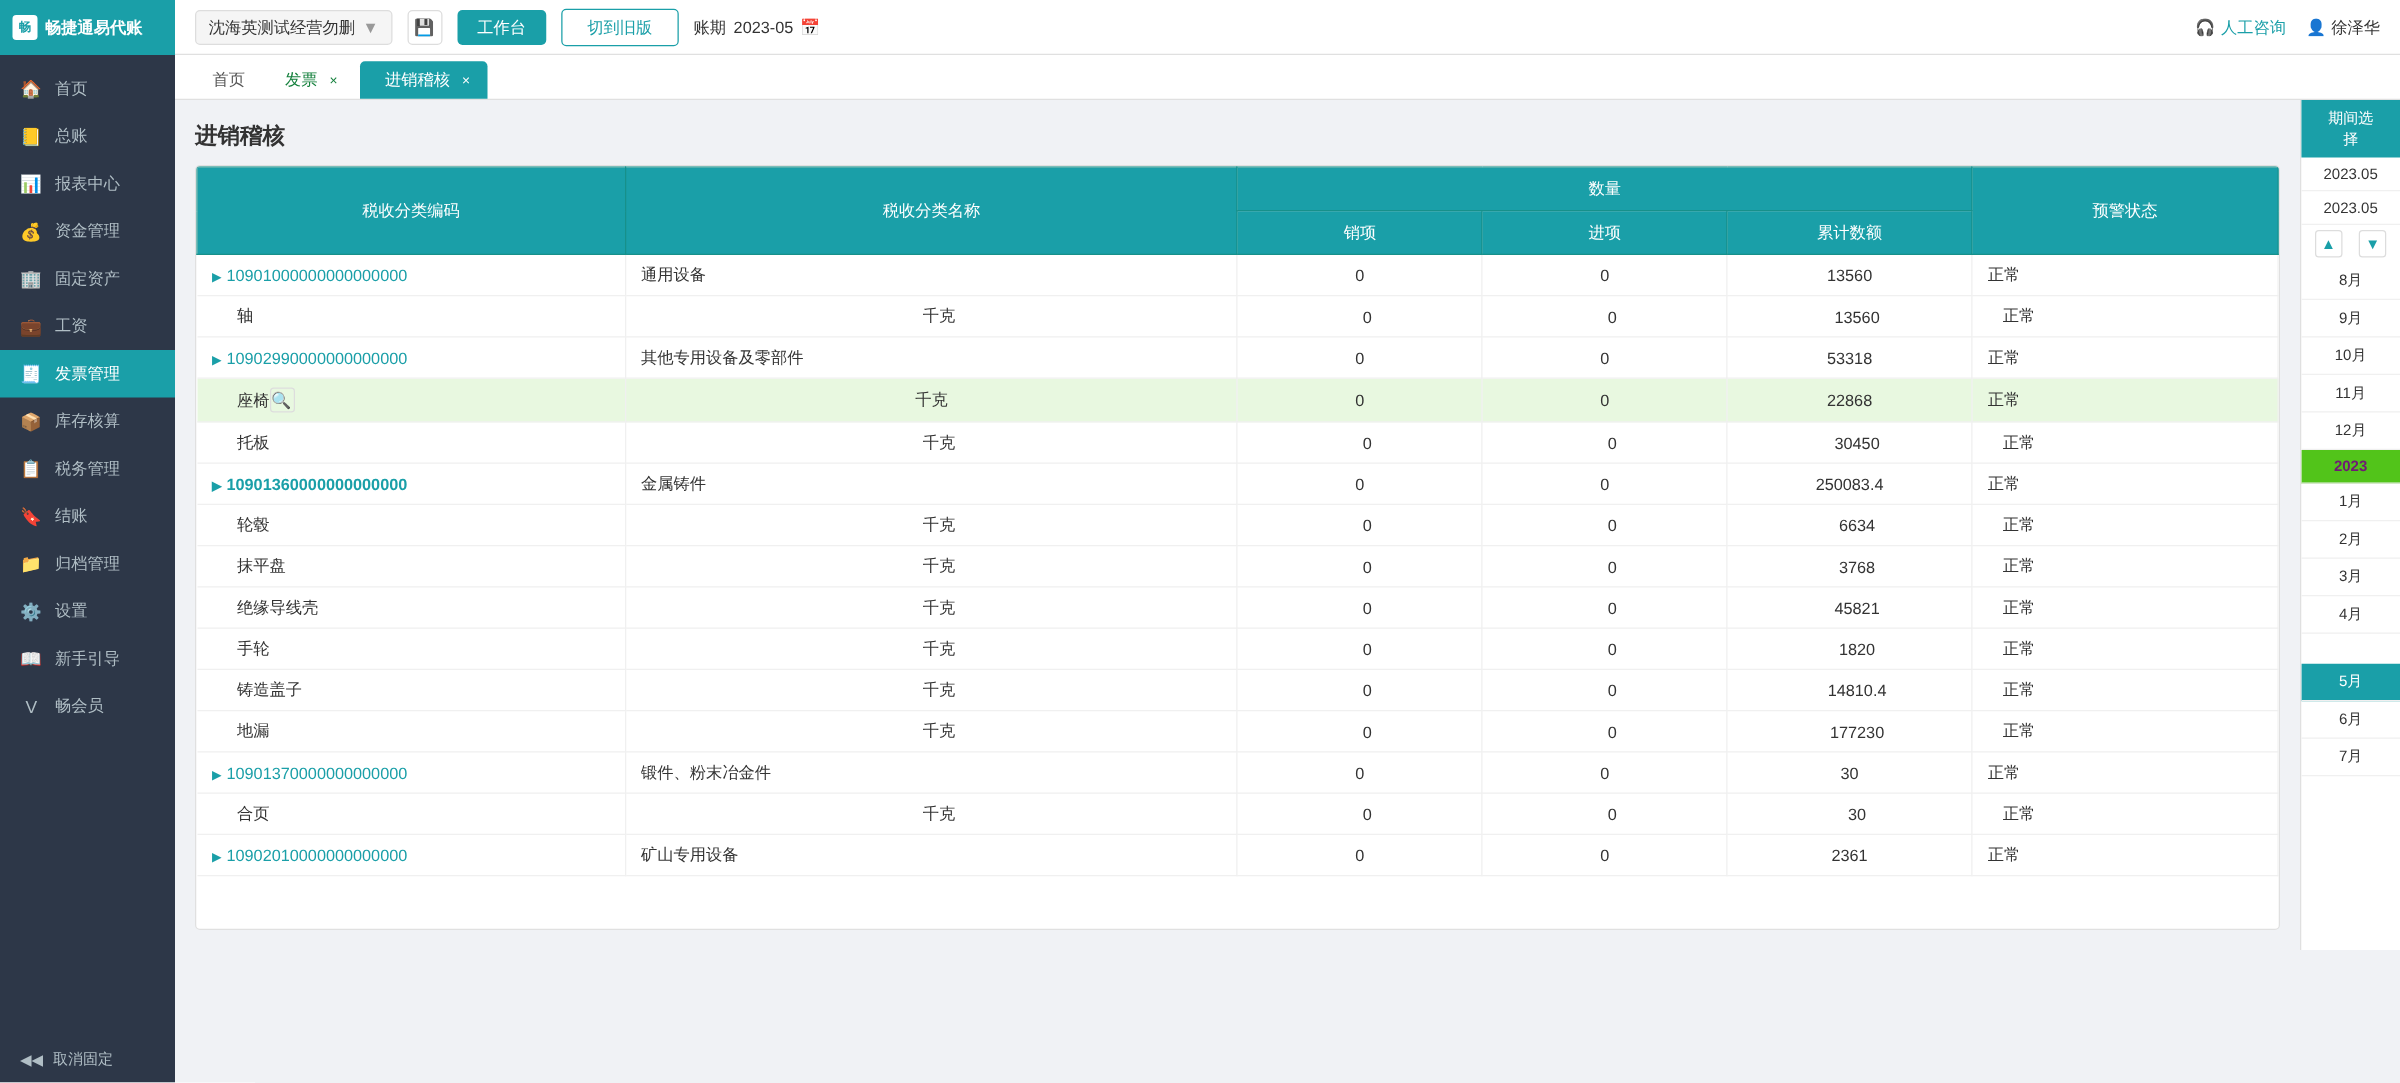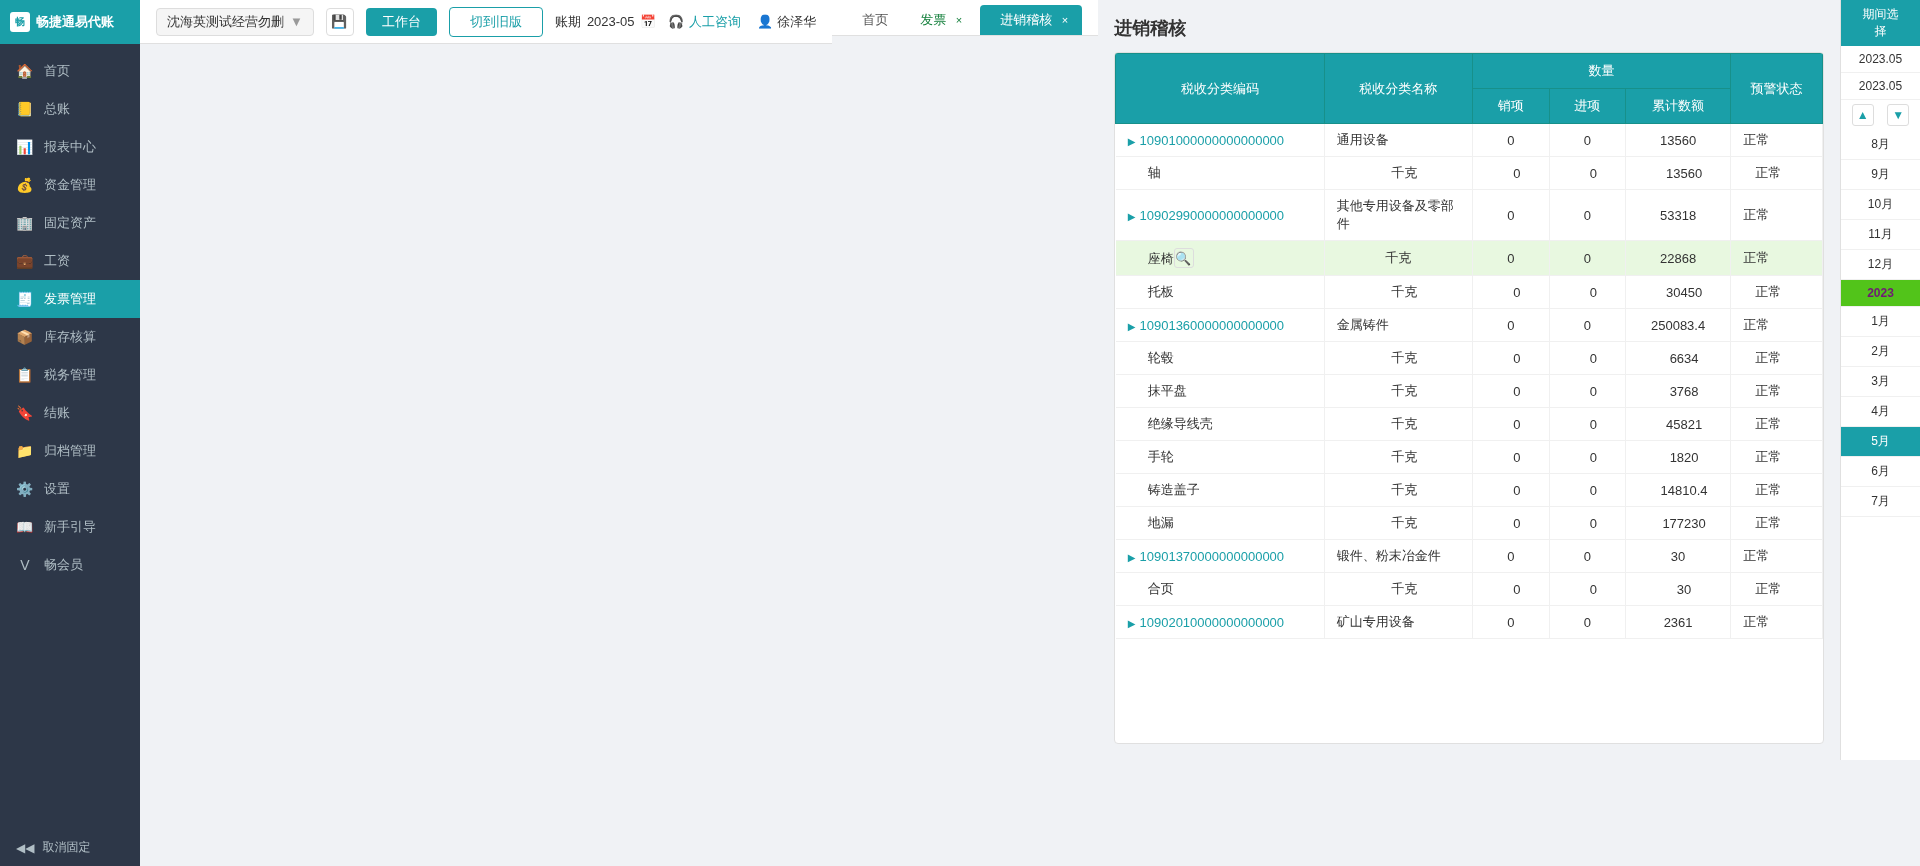--- a/index.html
+++ b/index.html
@@ -49,21 +49,21 @@
       display: flex;
       align-items: center;
       gap: 8px;
       cursor: pointer;
     }
 
     
     .main-area {
       flex: 1;
       display: flex;
-      flex-direction: row;
+      flex-direction: column;
       height: 760px;
       overflow: hidden;
     }
 
     
     .topbar {
       background: white;
       height: 44px;
       display: flex;
       align-items: center;
@@ -283,20 +283,21 @@
       padding: 6px 8px;
       font-size: 12px;
       color: #333;
       text-align: center;
       cursor: pointer;
       border-bottom: 1px solid #f0f0f0;
     }
     .period-item.active {
       background: #1a9fa8;
       color: white;
+      margin-top: 24px;
     }
     .period-item.year-label {
       background: #52c41a;
       color: #701a75;
       font-weight: bold;
     }
     .period-nav {
       display: flex; justify-content: space-around; padding: 4px;
     }
     .period-nav-btn {
@@ -484,21 +485,21 @@
       </tr>
               <tr class="child-row">
         <td style="padding-left:32px">托板</td>
       <td style="text-align:center">千克</td>
         <td class="center">0</td>
         <td class="center">0</td>
         <td class="center">30450</td>
         <td>正常</td>
       </tr>
               <tr class="group-row">
-        <td style="color:#1a9fa8;font-weight:400">
+        <td style="color:#1a9fa8;font-weight:700">
         <span class="expand-icon">▶</span>10901360000000000000
       </td>
       <td>金属铸件</td>
         <td class="center">0</td>
         <td class="center">0</td>
         <td class="center">250083.4</td>
         <td>正常</td>
       </tr>
               <tr class="child-row">
         <td style="padding-left:32px">轮毂</td>

